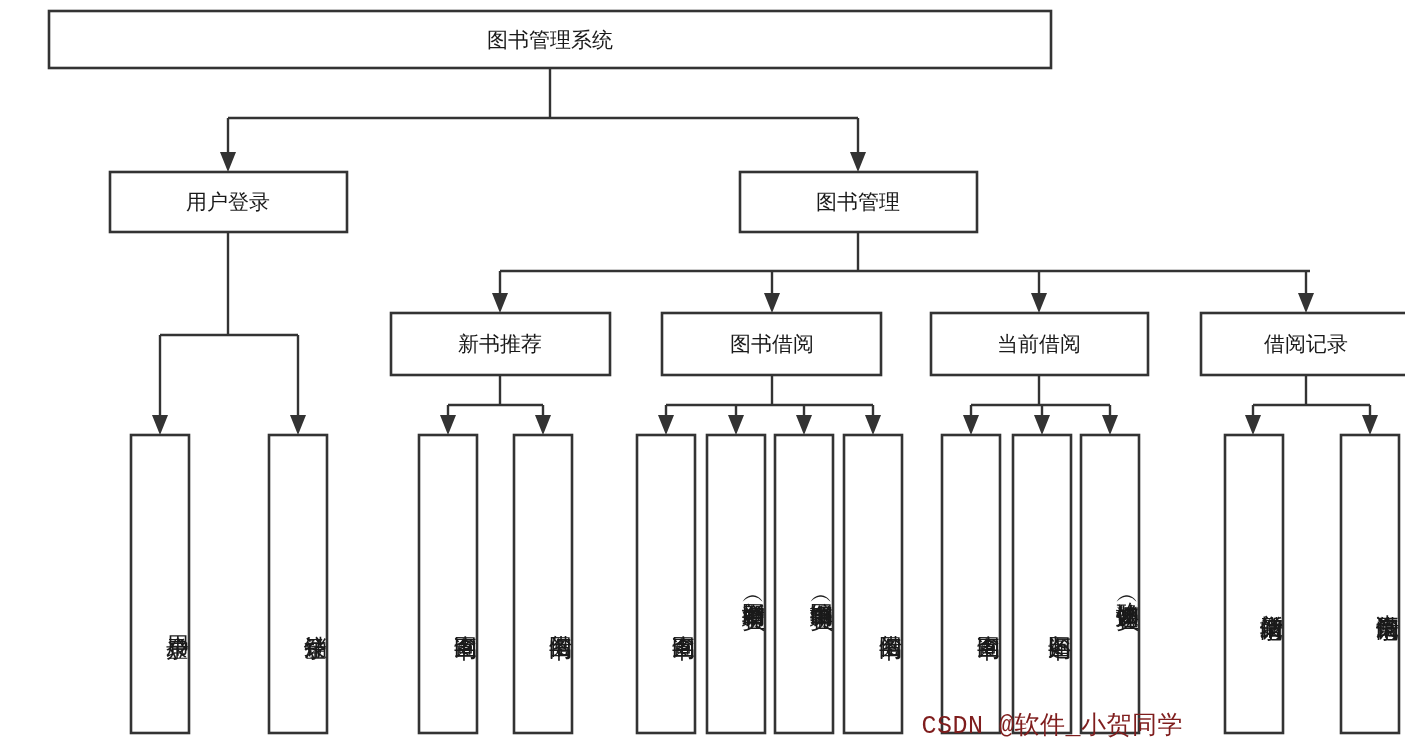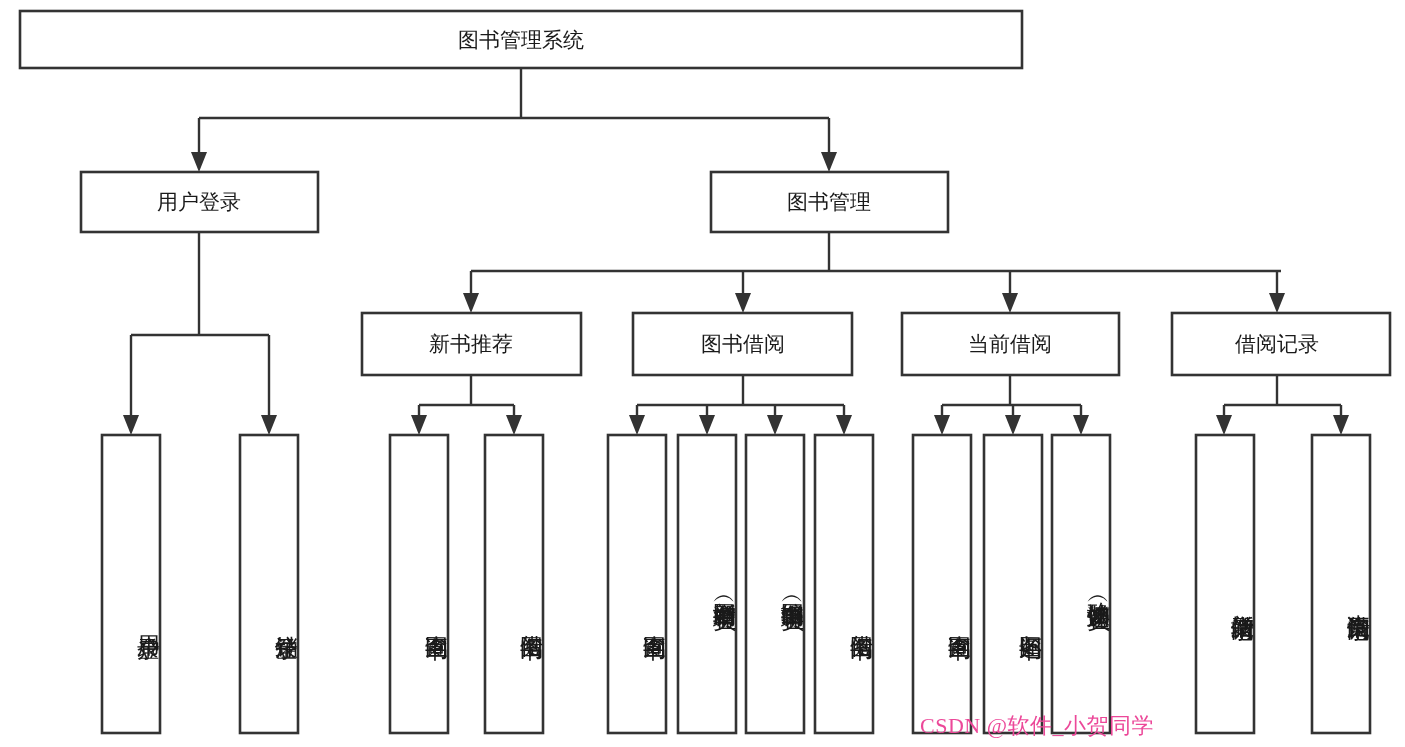--- a/index.html
+++ b/index.html
@@ -11,20 +11,21 @@
     width: 1405px;
     height: 747px;
     font-family: "Liberation Sans", "DejaVu Sans", sans-serif;
     overflow: hidden;
     position: relative;
   }
   #diagram-root {
     position: relative;
     width: 1162px;
     height: 747px;
+    margin-left: 29px;
   }
   svg#diagram-svg {
     position: absolute;
     top: 0;
     left: 0;
     width: 1405px;
     height: 747px;
   }
   .node-box {
     fill: #ffffff;
@@ -62,23 +63,23 @@
     display: flex;
     align-items: flex-start;
     justify-content: center;
     white-space: nowrap;
     pointer-events: none;
   }
   .watermark {
     position: absolute;
     right: 8px;
     bottom: 6px;
-    font-family: Liberation Serif, serif;
-    font-size: 22px;
-    color: #ec4899;
+    font-family: Liberation Mono, monospace;
+    font-size: 25px;
+    color: #7f1d1d;
     letter-spacing: 0.5px;
     user-select: none;
   }
 </style>
 </head>
 <body>
 
 <div id="diagram-root">
 
   <svg id="diagram-svg" viewBox="0 0 1405 747">

